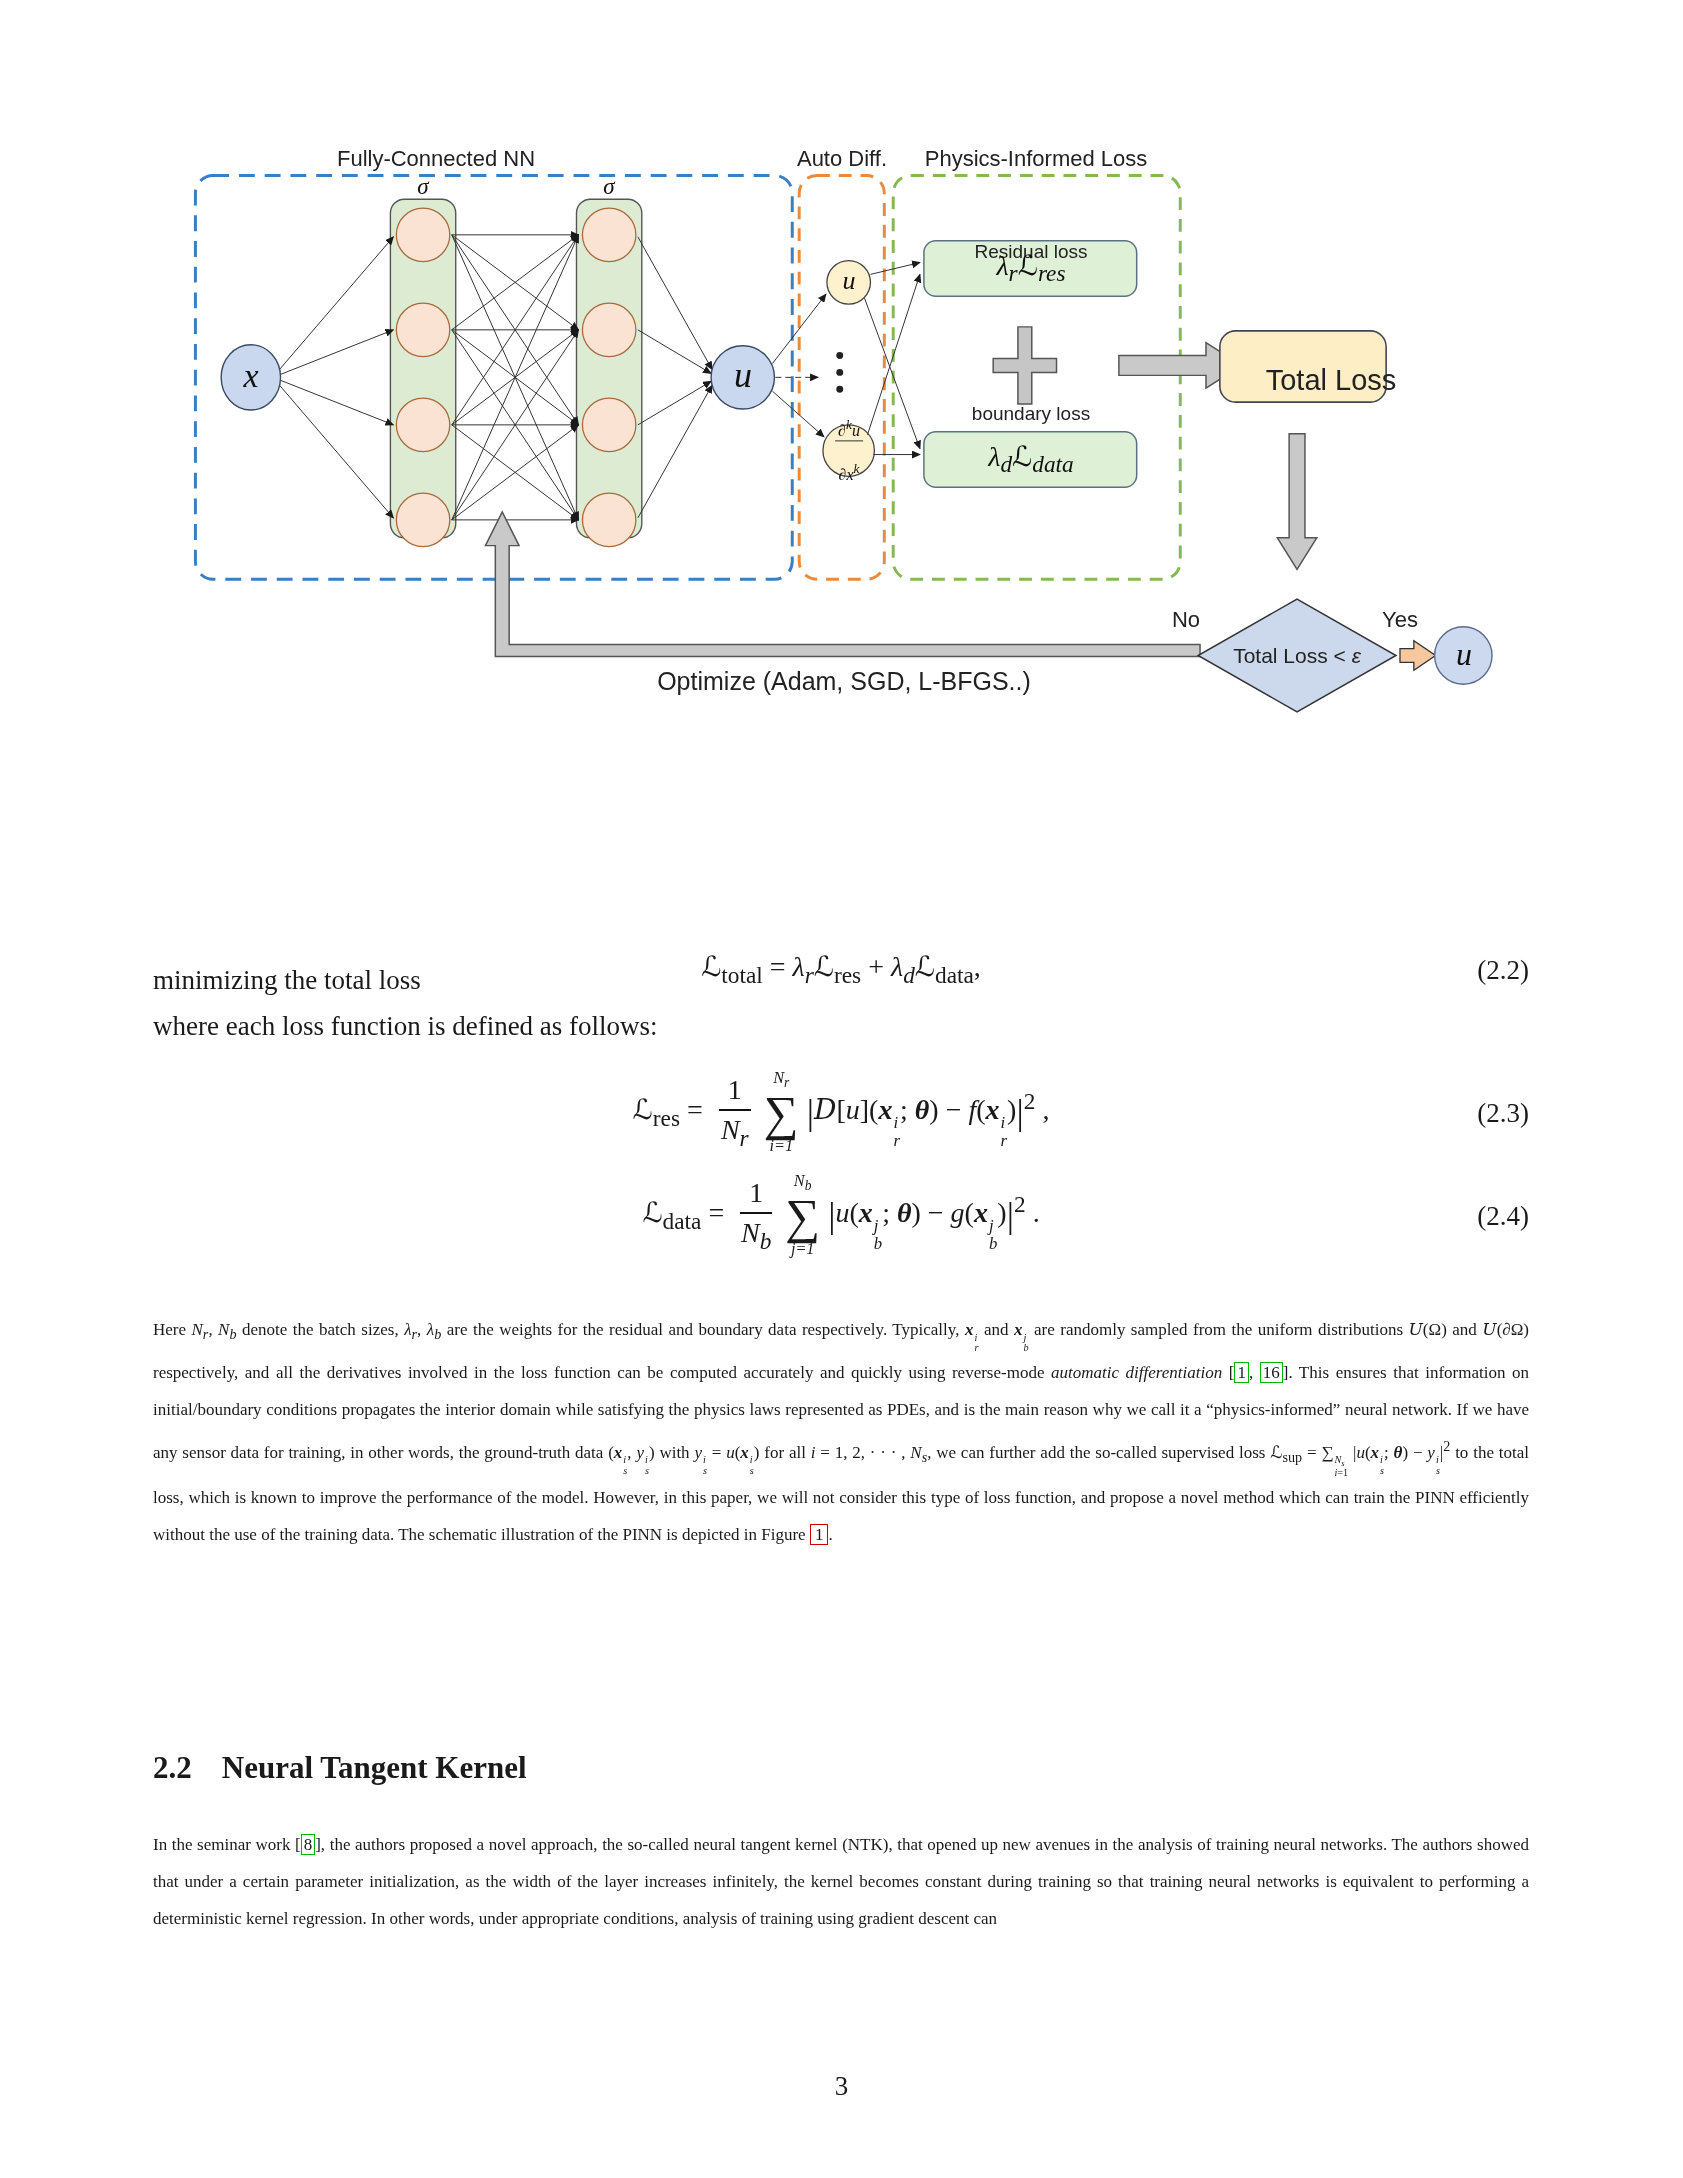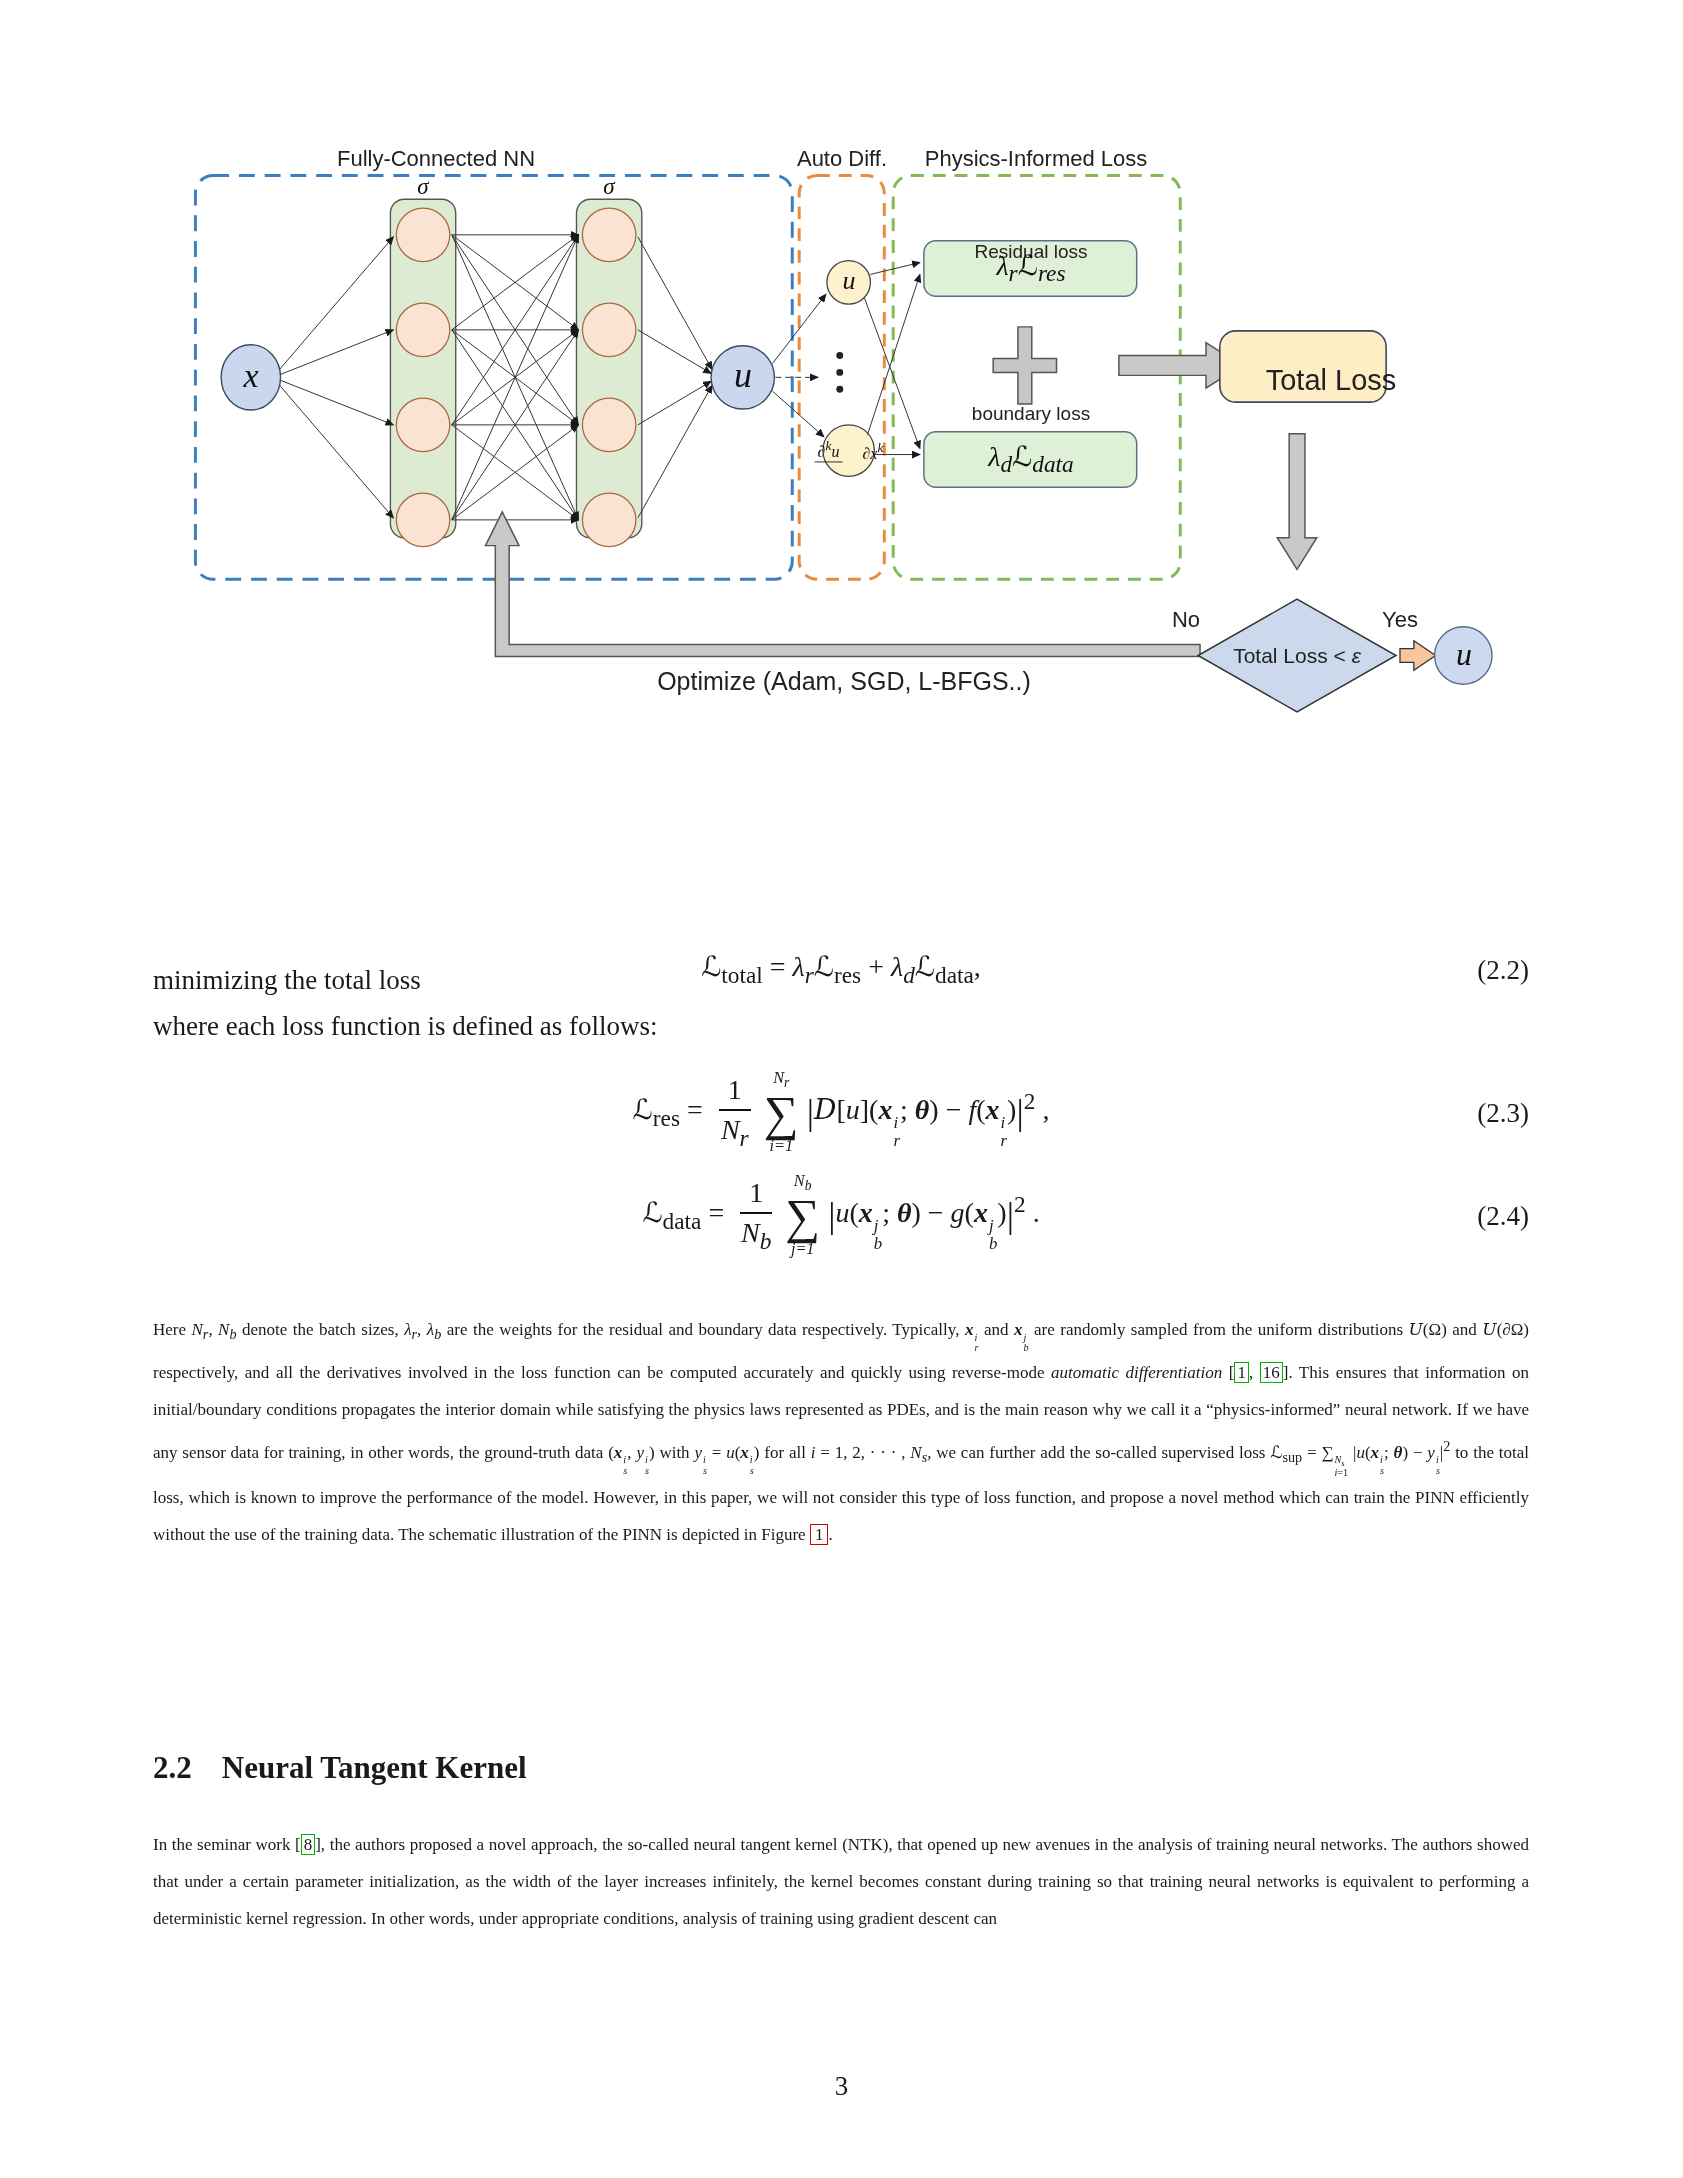--- a/index.html
+++ b/index.html
@@ -5,21 +5,21 @@
   html,body{margin:0;padding:0;}
   body{width:1683px;height:2178px;background:#ffffff;font-family:"Liberation Serif","DejaVu Serif",serif;color:#1a1a1a;}
   .page{position:relative;width:1683px;height:2178px;overflow:hidden;padding-left:38px;}
 
   
   .figure{position:absolute;left:139px;top:104px;width:1356px;height:616px;}
   .figure svg{position:absolute;left:0;top:0;}
   .fl{position:absolute;transform:translate(-50%,-50%);white-space:nowrap;}
   .lbl-sans{font-family:"Liberation Sans","DejaVu Sans",sans-serif;color:#222;}
   .lbl-serif{font-family:"Liberation Serif","DejaVu Serif",serif;font-style:italic;color:#111;}
-  .dfrac{display:inline-flex;flex-direction:row;align-items:center;line-height:1.05;font-style:italic;gap:20px;}
+  .dfrac{display:inline-flex;flex-direction:column;align-items:center;line-height:1.05;font-style:italic;gap:20px;}
   .dfrac .dnum{border-bottom:1.2px solid #333;padding:0 3px 1px;}
   .dfrac .dden{padding-top:1px;}
 
   
   .textcol{position:absolute;left:153px;width:1376px;}
   .para{font-size:17px;line-height:37px;text-align:justify;margin-top:16px;}
   .capt{font-size:27px;line-height:36px;text-align:justify;}
   .bodyline{font-size:27px;line-height:36px;}
   .eqrow{display:flex;justify-content:center;align-items:center;font-size:28px;}
   .eqnum{position:absolute;right:0;top:50%;transform:translateY(-50%);font-size:27px;}

